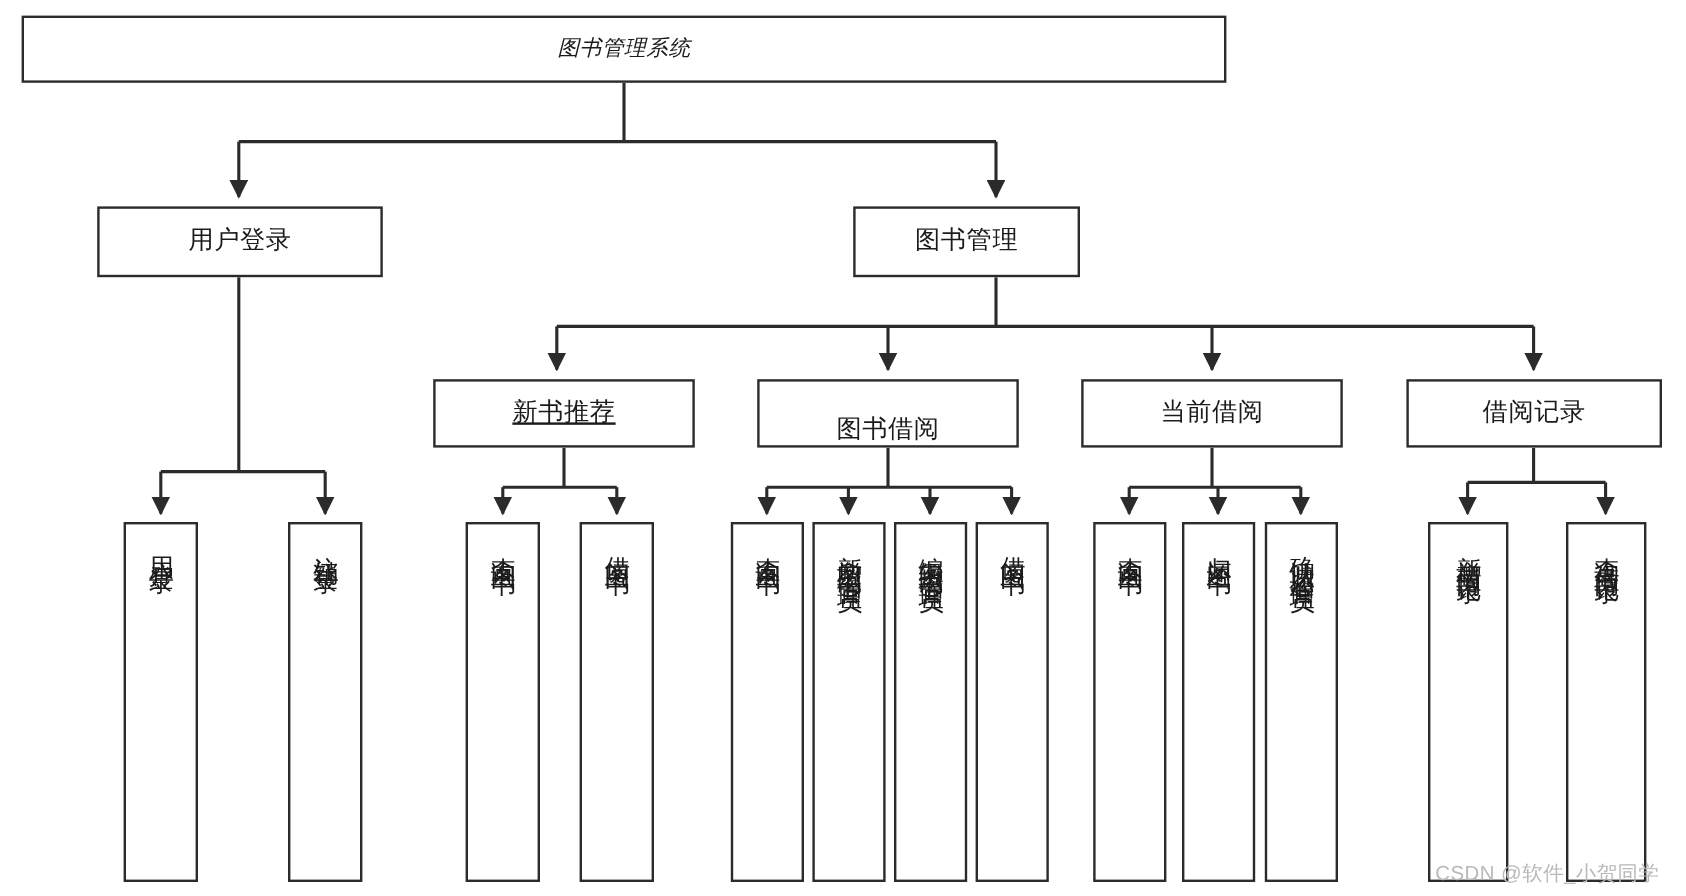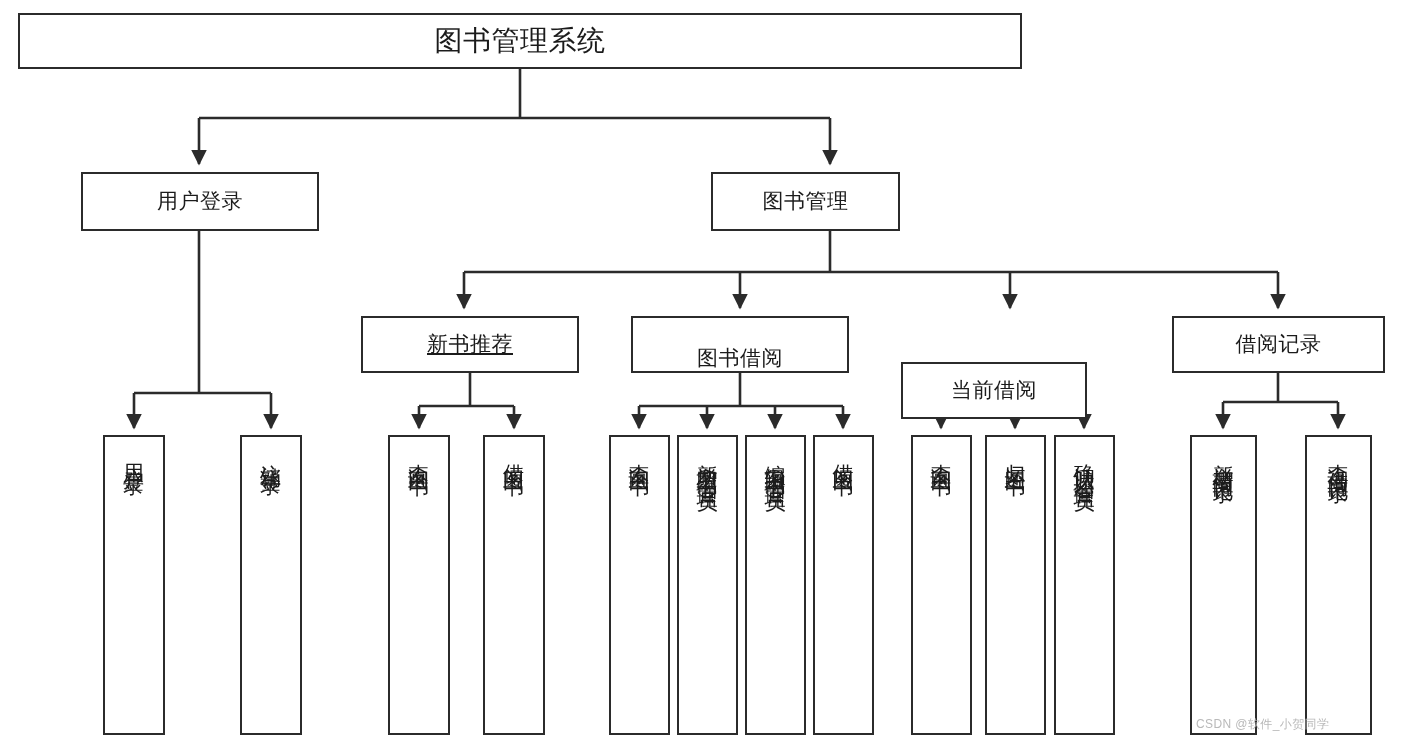--- a/index.html
+++ b/index.html
@@ -49,25 +49,26 @@
   }
   .node.vert .vlabel {
     writing-mode: vertical-rl;
     text-orientation: upright;
     letter-spacing: 4px;
     line-height: 1;
     white-space: nowrap;
     display: block;
   }
   .node.root {
-    font-size: 28px;
+    font-size: 18px;
+    font-style: italic;
   }
   .watermark {
     position: absolute;
-    font-size: 12px;
+    font-size: 17px;
     color: #b9b9b9;
     white-space: nowrap;
     letter-spacing: 0.4px;
   }
 </style>
 </head>
 <body>
 
 <div id="canvas">
 
@@ -132,21 +133,21 @@
   <div class="node horiz" style="left:711px; top:172px; width:189px; height:59px;">
     <span>图书管理</span>
   </div>
 
   <div class="node horiz" style="left:361px; top:316px; width:218px; height:57px;text-decoration:underline;">
     <span>新书推荐</span>
   </div>
   <div class="node horiz" style="left:631px; top:316px; width:218px; height:57px;align-items:flex-end;">
     <span>图书借阅</span>
   </div>
-  <div class="node horiz" style="left:901px; top:316px; width:186px; height:57px;margin-top:46px;">
+  <div class="node horiz" style="left:901px; top:316px; width:218px; height:57px;">
     <span>当前借阅</span>
   </div>
   <div class="node horiz" style="left:1172px; top:316px; width:213px; height:57px;justify-content:center;">
     <span>借阅记录</span>
   </div>
 
   <div class="node vert" style="left:103px; top:435px; width:62px; height:300px;">
     <span class="vlabel">用户登录</span>
   </div>
   <div class="node vert" style="left:240px; top:435px; width:62px; height:300px;">

